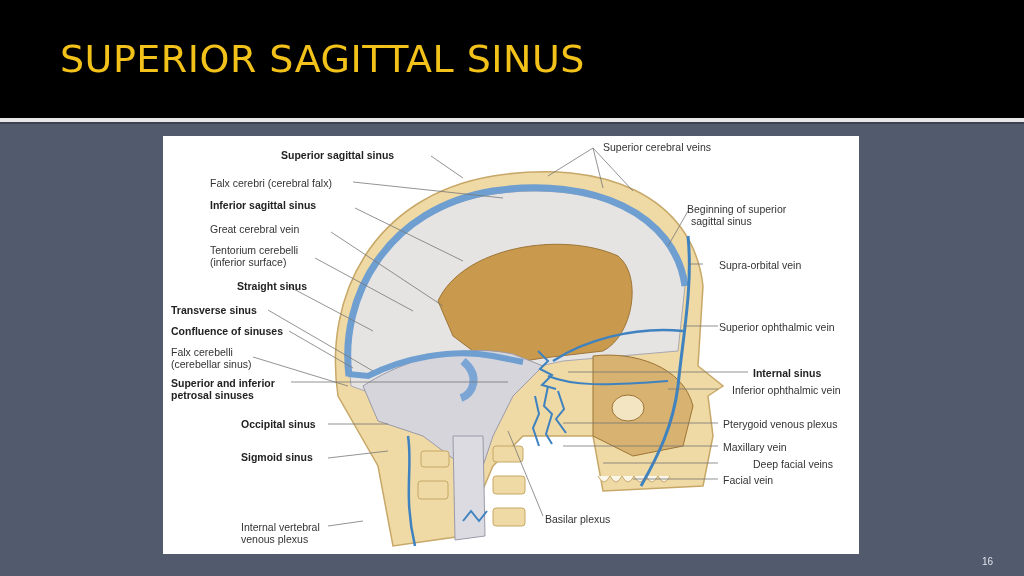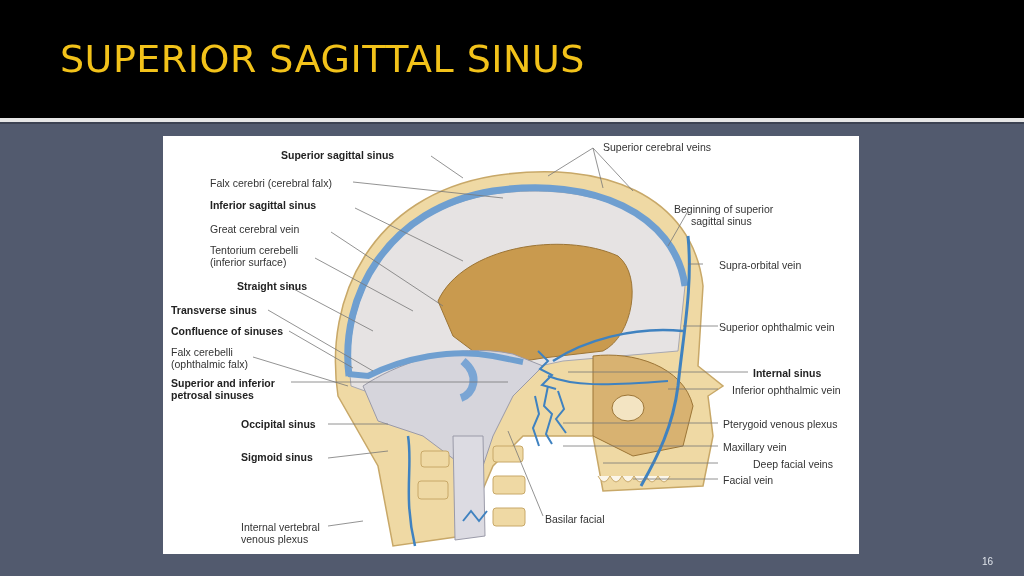--- a/index.html
+++ b/index.html
@@ -99,36 +99,36 @@
   <div class="lbl b" style="left:118px;top:13px;">Superior sagittal sinus</div>
   <div class="lbl" style="left:47px;top:41px;">Falx cerebri (cerebral falx)</div>
   <div class="lbl b" style="left:47px;top:63px;">Inferior sagittal sinus</div>
   <div class="lbl" style="left:47px;top:87px;">Great cerebral vein</div>
   <div class="lbl" style="left:47px;top:108px;">Tentorium cerebelli</div>
   <div class="lbl" style="left:47px;top:120px;">(inferior surface)</div>
   <div class="lbl b" style="left:74px;top:144px;">Straight sinus</div>
   <div class="lbl b" style="left:8px;top:168px;">Transverse sinus</div>
   <div class="lbl b" style="left:8px;top:189px;">Confluence of sinuses</div>
   <div class="lbl" style="left:8px;top:210px;">Falx cerebelli</div>
-  <div class="lbl" style="left:8px;top:222px;">(ophthalmic falx)</div>
+  <div class="lbl" style="left:8px;top:222px;">(cerebellar sinus)</div>
   <div class="lbl b" style="left:8px;top:241px;">Superior and inferior</div>
   <div class="lbl b" style="left:8px;top:253px;">petrosal sinuses</div>
   <div class="lbl b" style="left:78px;top:282px;">Occipital sinus</div>
   <div class="lbl b" style="left:78px;top:315px;">Sigmoid sinus</div>
   <div class="lbl" style="left:78px;top:385px;">Internal vertebral</div>
   <div class="lbl" style="left:78px;top:397px;">venous plexus</div>
 
   <div class="lbl" style="left:440px;top:5px;">Superior cerebral veins</div>
-  <div class="lbl" style="left:511px;top:67px;">Beginning of superior</div>
+  <div class="lbl" style="left:524px;top:67px;">Beginning of superior</div>
   <div class="lbl" style="left:528px;top:79px;">sagittal sinus</div>
   <div class="lbl" style="left:556px;top:123px;">Supra-orbital vein</div>
   <div class="lbl" style="left:556px;top:185px;">Superior ophthalmic vein</div>
   <div class="lbl b" style="left:590px;top:231px;">Internal sinus</div>
   <div class="lbl" style="left:560px;top:248px;margin-left:9px;">Inferior ophthalmic vein</div>
   <div class="lbl" style="left:560px;top:282px;">Pterygoid venous plexus</div>
   <div class="lbl" style="left:560px;top:305px;">Maxillary vein</div>
   <div class="lbl" style="left:560px;top:322px;padding-left:30px;">Deep facial veins</div>
   <div class="lbl" style="left:560px;top:338px;">Facial vein</div>
 
-  <div class="lbl" style="left:382px;top:377px;">Basilar facial</div>
+  <div class="lbl" style="left:382px;top:377px;">Basilar plexus</div>
 </div>
 
 <div class="pagenum">16</div>
 
 </body></html>

